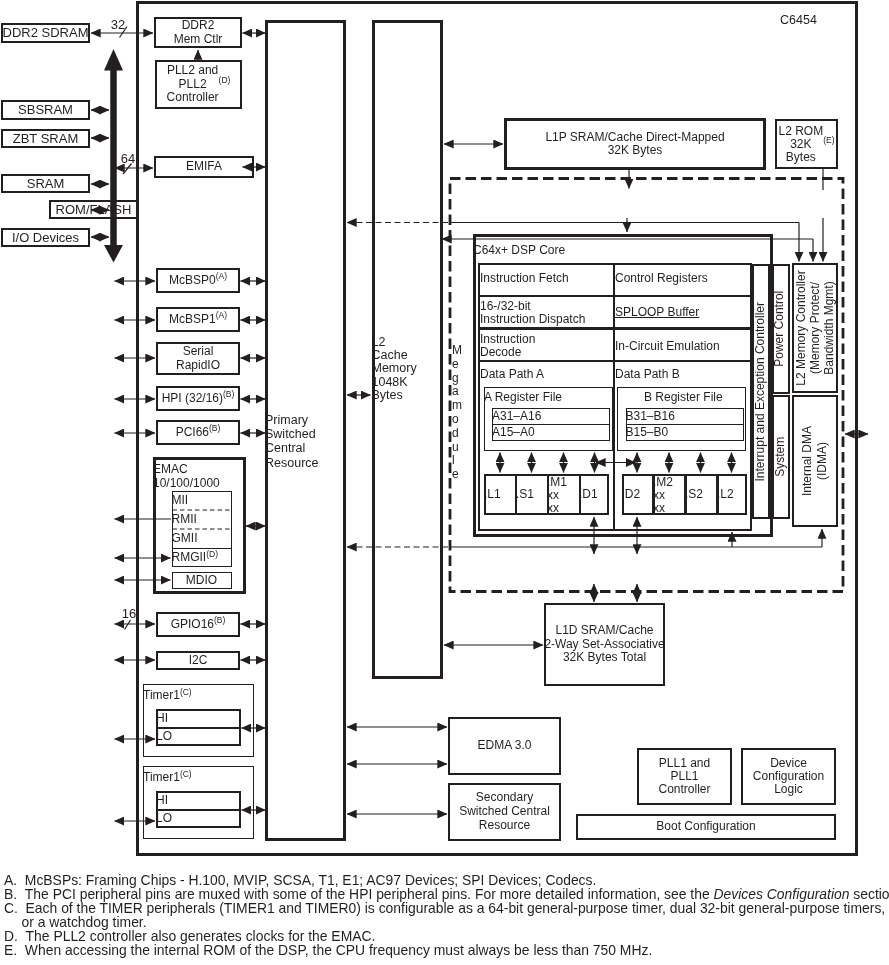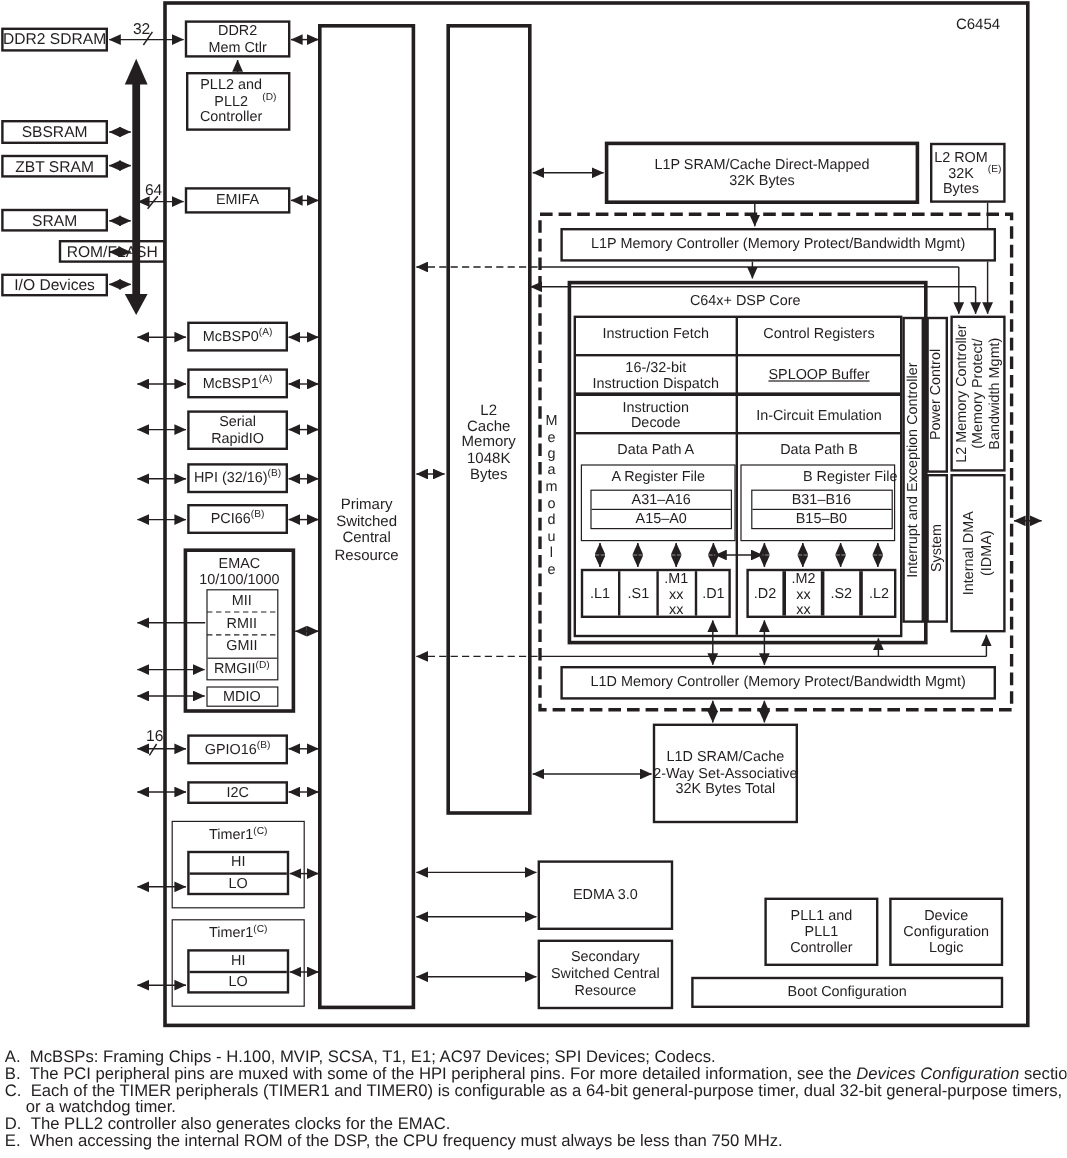--- a/index.html
+++ b/index.html
@@ -4,21 +4,21 @@
 <style>
 html,body{margin:0;padding:0;background:#fff;}
 #page{position:relative;width:889px;height:965px;background:#fff;
   font-family:"Liberation Sans",sans-serif;color:#231f20;overflow:hidden;}
 .b{position:absolute;border:2.5px solid #231f20;box-sizing:border-box;
   display:flex;align-items:center;justify-content:center;text-align:center;
   font-size:12px;line-height:13.5px;white-space:nowrap;}
 .b3{border-width:3px;}
 .b2{border-width:2px;}
 .b1{border-width:1px;}
-.t{position:absolute;text-align:center;font-size:12px;line-height:13.5px;white-space:nowrap;}
+.t{position:absolute;font-size:12px;line-height:13.5px;white-space:nowrap;}
 .d{position:absolute;background:#231f20;}
 sup{font-size:8.5px;vertical-align:baseline;position:relative;top:-4px;}
 .vt{white-space:nowrap;transform:rotate(-90deg);}
 svg{position:absolute;left:0;top:0;}
 </style>
 </head>
 <body>
 <div id="page">
 
 <div class="b b3" style="left:136px;top:1px;width:722px;height:855px;"></div>
@@ -26,21 +26,21 @@
 
 <div class="b" style="left:1px;top:23px;width:89px;height:20px;font-size:13px;">DDR2 SDRAM</div>
 <div class="b" style="left:1px;top:100px;width:89px;height:20px;font-size:13px;">SBSRAM</div>
 <div class="b" style="left:1px;top:129px;width:89px;height:19px;font-size:13px;">ZBT SRAM</div>
 <div class="b" style="left:1px;top:174px;width:89px;height:19px;font-size:13px;">SRAM</div>
 <div class="b" style="left:1px;top:200px;width:89px;height:19px;font-size:13px;margin-left:48px;">ROM/FLASH</div>
 <div class="b" style="left:1px;top:228px;width:89px;height:19px;font-size:13px;">I/O Devices</div>
 
 <div class="b" style="left:154px;top:17px;width:88px;height:31px;">DDR2<br>Mem Ctlr</div>
 <div class="b" style="left:155px;top:60px;width:87px;height:49px;">PLL2 and<br>PLL2<br>Controller<sup>(D)</sup></div>
-<div class="b" style="left:154px;top:156px;width:88px;height:22px;">EMIFA</div>
+<div class="b" style="left:154px;top:156px;width:100px;height:22px;">EMIFA</div>
 <div class="b" style="left:156px;top:268px;width:84px;height:25px;">McBSP0<sup>(A)</sup></div>
 <div class="b" style="left:156px;top:307px;width:84px;height:25px;">McBSP1<sup>(A)</sup></div>
 <div class="b" style="left:156px;top:342px;width:84px;height:33px;">Serial<br>RapidIO</div>
 <div class="b" style="left:156px;top:386px;width:84px;height:25px;">HPI (32/16)<sup>(B)</sup></div>
 <div class="b" style="left:156px;top:420px;width:84px;height:25px;">PCI66<sup>(B)</sup></div>
 
 <div class="b b3" style="left:153px;top:457px;width:93px;height:137px;"></div>
 <div class="t" style="left:153px;top:463px;width:93px;">EMAC<br>10/100/1000</div>
 <div class="b b1" style="left:171.5px;top:491px;width:60px;height:76px;"></div>
 <div class="t" style="left:171.5px;top:494px;width:60px;">MII</div>
@@ -68,22 +68,20 @@
 
 <div class="b b3" style="left:265px;top:20px;width:81px;height:821px;"></div>
 <div class="t" style="left:265px;top:413px;width:81px;line-height:14.2px;font-size:12.5px;">Primary<br>Switched<br>Central<br>Resource</div>
 <div class="b b3" style="left:371.5px;top:20px;width:71.5px;height:659px;"></div>
 <div class="t" style="left:371.5px;top:336px;width:71.5px;line-height:13.2px;font-size:12.5px;">L2<br>Cache<br>Memory<br>1048K<br>Bytes</div>
 
 <div class="b b3" style="left:504px;top:118px;width:262px;height:52px;">L1P SRAM/Cache Direct-Mapped<br>32K Bytes</div>
 <div class="b" style="left:775px;top:119px;width:63px;height:50px;line-height:13px;">L2 ROM<br>32K<br>Bytes<sup>(E)</sup></div>
 
 <div class="t" style="left:452px;top:344px;width:15px;line-height:13.8px;">M<br>e<br>g<br>a<br>m<br>o<br>d<br>u<br>l<br>e</div>
-<div class="b" style="left:467px;top:190px;width:363px;height:28px;">L1P Memory Controller (Memory Protect/Bandwidth Mgmt)</div>
-<div class="b" style="left:467px;top:555px;width:363px;height:28px;">L1D Memory Controller (Memory Protect/Bandwidth Mgmt)</div>
 
 <div class="b b3" style="left:473px;top:233.5px;width:300px;height:303.5px;"></div>
 <div class="t" style="left:473px;top:244px;width:296px;">C64x+ DSP Core</div>
 <div class="b" style="left:478px;top:263px;width:274px;height:268px;"></div>
 <div class="d" style="left:612.5px;top:265px;width:2.5px;height:264px;"></div>
 <div class="d" style="left:480px;top:294.5px;width:270px;height:2.5px;"></div>
 <div class="d" style="left:480px;top:327px;width:270px;height:2.5px;"></div>
 <div class="d" style="left:480px;top:359.5px;width:270px;height:2.5px;"></div>
 <div class="t" style="left:480px;top:272px;width:133px;">Instruction Fetch</div>
 <div class="t" style="left:615px;top:272px;width:135px;">Control Registers</div>

